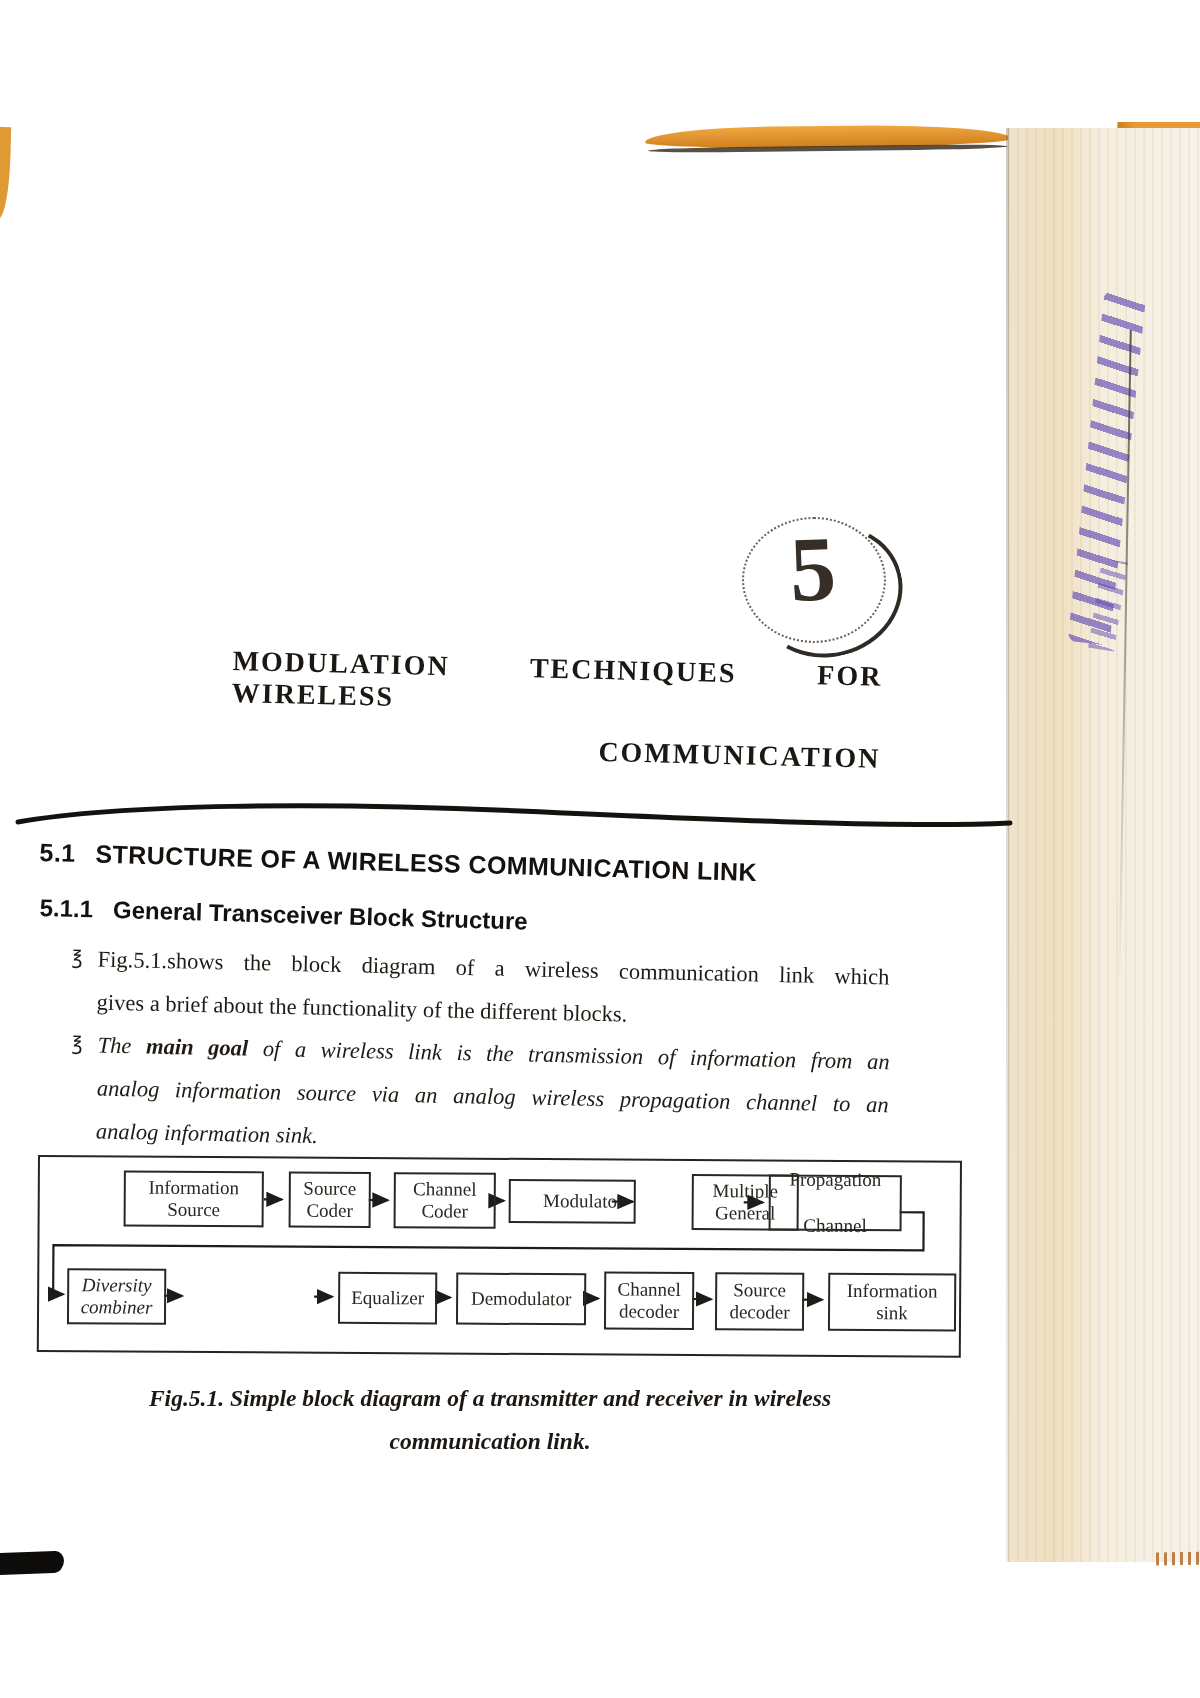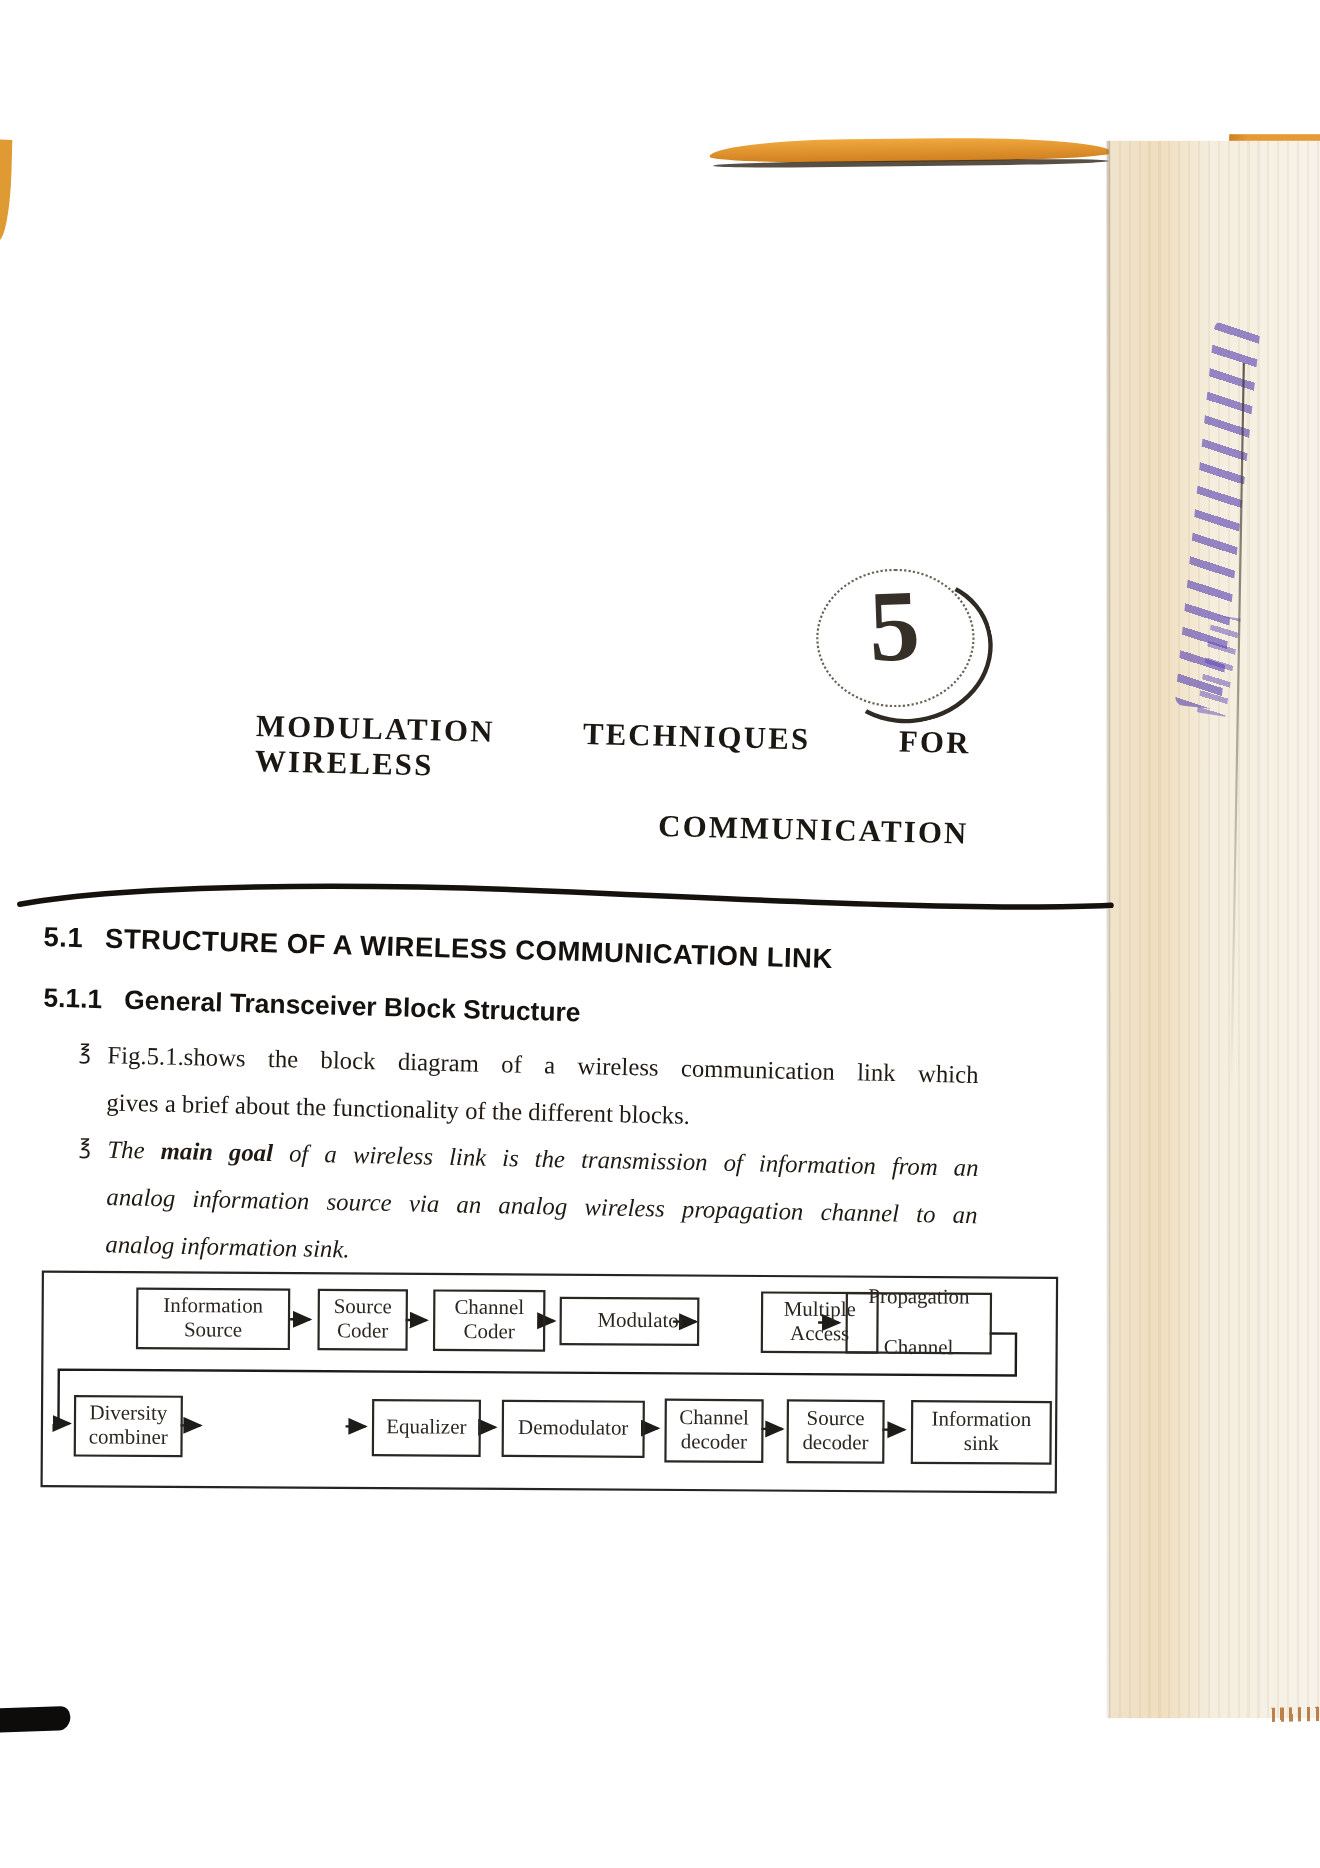--- a/index.html
+++ b/index.html
@@ -173,28 +173,28 @@
     </div>
     <div class="dbox" style="left:354px;top:13px;width:98px;height:52px;" data-interactable="false">
       <div data-interactable="false">Channel</div>
       <div data-interactable="false">Coder</div>
     </div>
     <div class="dbox" style="left:469px;top:19px;width:101px;height:40px;padding-left:22px;" data-interactable="false">
       <div data-interactable="false">Modulator</div>
     </div>
     <div class="dbox" style="left:632px;top:13px;width:103px;height:52px;margin-left:20px;" data-interactable="false">
       <div data-interactable="false">Multiple</div>
-      <div data-interactable="false">Access</div>
+      <div data-interactable="false">General</div>
     </div>
     <div class="dbox" style="left:729px;top:13px;width:129px;height:52px;gap:24px;" data-interactable="false">
       <div data-interactable="false">Propagation</div>
       <div data-interactable="false">Channel</div>
     </div>
 
-    <div class="dbox" style="left:28px;top:111px;width:95px;height:52px;" data-interactable="false">
+    <div class="dbox" style="left:28px;top:111px;width:95px;height:52px;font-style:italic;" data-interactable="false">
       <div data-interactable="false">Diversity</div>
       <div data-interactable="false">combiner</div>
     </div>
     <div class="dbox" style="left:299px;top:113px;width:95px;height:48px;" data-interactable="false">
       <div data-interactable="false">Equalizer</div>
     </div>
     <div class="dbox" style="left:417px;top:113px;width:126px;height:48px;" data-interactable="false">
       <div data-interactable="false">Demodulator</div>
     </div>
     <div class="dbox" style="left:565px;top:111px;width:86px;height:54px;" data-interactable="false">
@@ -204,14 +204,18 @@
     <div class="dbox" style="left:676px;top:111px;width:85px;height:54px;" data-interactable="false">
       <div data-interactable="false">Source</div>
       <div data-interactable="false">decoder</div>
     </div>
     <div class="dbox" style="left:789px;top:111px;width:124px;height:54px;" data-interactable="false">
       <div data-interactable="false">Information</div>
       <div data-interactable="false">sink</div>
     </div>
   </div>
 
+  <div class="abs caption" data-interactable="false">
+    <div class="c1" data-interactable="false">Fig.5.1. Simple block diagram of a transmitter and receiver in wireless</div>
+    <div class="c2" data-interactable="false">communication link.</div>
+  </div>
 
 </div>
 
 </body></html>

